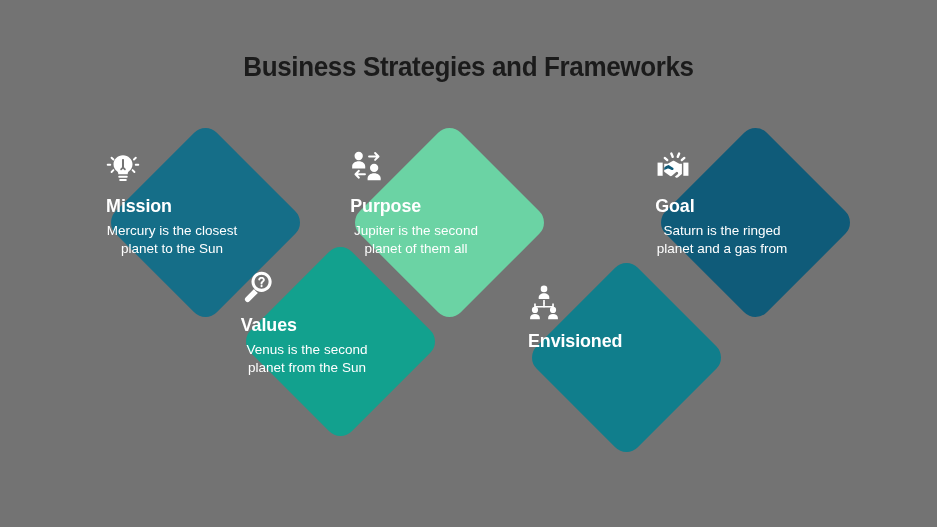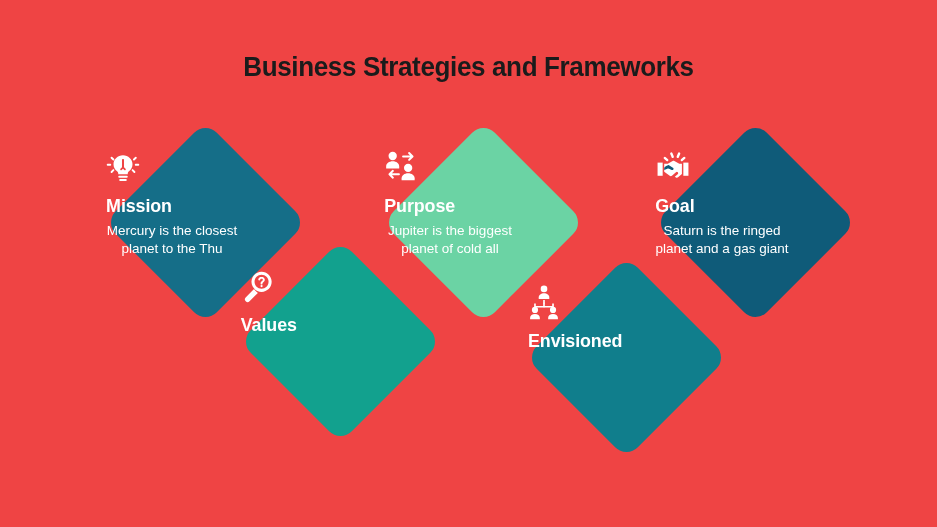--- a/index.html
+++ b/index.html
@@ -12,21 +12,21 @@
     background: #ffffff;
     font-family: "Liberation Sans", sans-serif;
     overflow: hidden;
     position: relative;
   }
 
   #slide {
     position: relative;
     width: 937px;
     height: 527px;
-    background: #ef4444;
+    background: #737373;
   }
 
   
   #slide-title {
     position: absolute;
     left: 0;
     top: 51px;
     width: 937px;
     text-align: center;
     font-family: "Liberation Sans", sans-serif;
@@ -97,21 +97,21 @@
     font-weight: normal;
     font-size: 13.5px;
     line-height: 18px;
     color: #ffffff;
     width: 136px;
   }
 
   
   .pos-mission     { left: 104px;  top: 121px; }
   .pos-values      { left: 239px;  top: 240px; }
-  .pos-purpose     { left: 382px;  top: 121px; }
+  .pos-purpose     { left: 348px;  top: 121px; }
   .pos-envisioned  { left: 525px;  top: 256px; }
   .pos-goal        { left: 654px;  top: 121px; }
 
   
   .layer-top { z-index: 2; }
   .layer-bottom { z-index: 3; }
 </style>
 </head>
 <body style="background: rgb(255, 255, 255);">
 
@@ -124,54 +124,55 @@
     <div class="diamond-content">
       <span class="diamond-icon">
         <svg viewBox="0 0 64 64" aria-hidden="true">
           <path d="M32 12c-8.8 0-16 6.8-16 15.2 0 5 2.4 9.2 6 12 1.3 1 2 2.3 2 3.6v1.2h16v-1.2c0-1.3.7-2.6 2-3.6 3.6-2.8 6-7 6-12C48 18.8 40.8 12 32 12zm0 6.5c.9 0 1.7.8 1.7 1.7v12.4l2.6 2.4c.6.6.6 1.5 0 2.1-.6.6-1.5.6-2.1 0l-2.2-2-2.2 2c-.6.6-1.5.6-2.1 0-.6-.6-.6-1.5 0-2.1l2.6-2.4V20.2c0-.9.8-1.7 1.7-1.7z"></path>
           <rect x="24" y="46.6" width="16" height="3.6" rx="1.8"></rect>
           <rect x="25.6" y="52" width="12.8" height="3.4" rx="1.7"></rect>
           <path d="M10.6 26.6h-4.4a1.6 1.6 0 1 0 0 3.2h4.4a1.6 1.6 0 1 0 0-3.2zM57.8 26.6h-4.4a1.6 1.6 0 1 0 0 3.2h4.4a1.6 1.6 0 1 0 0-3.2zM13.9 15.2a1.6 1.6 0 0 0-2.3 2.3l3.1 3.1a1.6 1.6 0 1 0 2.3-2.3zM52.4 15.2l-3.1 3.1a1.6 1.6 0 1 0 2.3 2.3l3.1-3.1a1.6 1.6 0 0 0-2.3-2.3zM14.7 36.1l-3.1 3.1a1.6 1.6 0 1 0 2.3 2.3l3.1-3.1a1.6 1.6 0 1 0-2.3-2.3zM49.3 36.1a1.6 1.6 0 0 0-2.3 2.3l3.1 3.1a1.6 1.6 0 1 0 2.3-2.3z"></path>
         </svg>
       </span>
       <div class="diamond-title">Mission</div>
-      <div class="diamond-body">Mercury is the closest planet to the Thu</div>
+      <div class="diamond-body">Mercury is the closest planet to the Sun</div>
     </div>
   </div>
 
   <div class="diamond-card pos-values layer-bottom">
     <div class="diamond-shape" style="background: rgb(18, 161, 142);"></div>
     <div class="diamond-content">
       <span class="diamond-icon">
         <svg viewBox="0 0 64 64" aria-hidden="true">
           <path d="M38 8c-9.4 0-17 7.6-17 17s7.6 17 17 17 17-7.6 17-17S47.4 8 38 8zm0 5.2c6.5 0 11.8 5.3 11.8 11.8S44.5 36.8 38 36.8 26.2 31.5 26.2 25 31.5 13.2 38 13.2z"></path>
           <path d="M38 16.4c-2.8 0-5 1.8-5.5 4.3-.2.9.4 1.7 1.3 1.9.9.2 1.7-.4 1.9-1.3.2-1 1.1-1.7 2.3-1.7 1.3 0 2.3.9 2.3 2 0 .8-.4 1.3-1.5 2-1.5 1-2.4 2-2.4 3.8v.6c0 .9.7 1.6 1.6 1.6s1.6-.7 1.6-1.6v-.6c0-.6.2-.9 1-1.4 1.7-1.1 2.9-2.4 2.9-4.4 0-2.9-2.4-5.2-5.5-5.2z"></path>
           <circle cx="38" cy="32.2" r="1.9"></circle>
           <path d="M25.3 37.2 11.2 51.3a4.6 4.6 0 0 0 6.5 6.5l14.1-14.1a21 21 0 0 1-6.5-6.5z"></path>
         </svg>
       </span>
       <div class="diamond-title">Values</div>
+      <div class="diamond-body">Venus is the second planet from the Sun</div>
     </div>
   </div>
 
   <div class="diamond-card pos-purpose layer-top">
     <div class="diamond-shape" style="background: rgb(107, 211, 164);"></div>
     <div class="diamond-content">
       <span class="diamond-icon">
         <svg viewBox="0 0 64 64" aria-hidden="true">
           <circle cx="18" cy="13.5" r="7"></circle>
           <path d="M18 22.5c-6.2 0-11 3.8-11 8.6v3.3h22v-3.3c0-4.8-4.8-8.6-11-8.6z"></path>
           <circle cx="44" cy="33.5" r="7"></circle>
           <path d="M44 42.5c-6.2 0-11 3.8-11 8.6v3.3h22v-3.3c0-4.8-4.8-8.6-11-8.6z"></path>
           <path d="M35.5 12.5h11.8l-2.9-2.9a1.7 1.7 0 0 1 2.4-2.4l5.8 5.8a1.7 1.7 0 0 1 0 2.4l-5.8 5.8a1.7 1.7 0 0 1-2.4-2.4l2.9-2.9H35.5a1.7 1.7 0 0 1 0-3.4z"></path>
           <path d="M28.5 42.5H16.7l2.9-2.9a1.7 1.7 0 0 0-2.4-2.4l-5.8 5.8a1.7 1.7 0 0 0 0 2.4l5.8 5.8a1.7 1.7 0 0 0 2.4-2.4l-2.9-2.9h11.8a1.7 1.7 0 0 0 0-3.4z"></path>
         </svg>
       </span>
       <div class="diamond-title">Purpose</div>
-      <div class="diamond-body">Jupiter is the biggest planet of cold all</div>
+      <div class="diamond-body">Jupiter is the second planet of them all</div>
     </div>
   </div>
 
   <div class="diamond-card pos-envisioned layer-bottom">
     <div class="diamond-shape" style="background: rgb(16, 126, 140);"></div>
     <div class="diamond-content">
       <span class="diamond-icon">
         <svg viewBox="0 0 64 64" aria-hidden="true">
           <circle cx="32" cy="10" r="5.6"></circle>
           <path d="M32 17.4c-5 0-8.9 3-8.9 6.9v2.6h17.8v-2.6c0-3.9-3.9-6.9-8.9-6.9z"></path>
@@ -193,17 +194,17 @@
       <span class="diamond-icon">
         <svg viewBox="0 0 64 64" aria-hidden="true">
           <path d="M31 8.4a2 2 0 0 0-3.7 1.5l2.3 5.6a2 2 0 1 0 3.7-1.5zM44.2 9.9a2 2 0 0 0-3.7-1.5l-2.3 5.6a2 2 0 1 0 3.7 1.5zM52.6 15.5a2 2 0 0 0-2.8-.2l-4.4 3.8a2 2 0 0 0 2.6 3l4.4-3.8a2 2 0 0 0 .2-2.8zM19.3 15.3a2 2 0 0 0-2.6 3l4.4 3.8a2 2 0 0 0 2.6-3z"></path>
           <path d="M6 24.6h8.6v22.2H6z"></path>
           <path d="M58 24.6h-8.6v22.2H58z"></path>
           <path d="M17.2 26.6h6l8.2-4.6c.9-.5 2-.5 2.9 0l8.3 4.6h4.4v17.2l-6.5 5.6c-1 .9-2.5 1-3.6.2l-1.9-1.3 4.9-4.2a2.2 2.2 0 0 0-2.9-3.4l-6.8 5.9a3 3 0 0 1-3.7.1l-9.3-6.8z"></path>
           <path d="M24.6 28.8c-3.1 1-5.3 2.5-7.4 4.4v3.8l5.3-2.2c1.4-.6 2.5-.2 3.9.5l3.4 1.7c1 .5 2.2.2 2.8-.7.7-1.1.3-2.5-.8-3.1z" fill="#0F5B79"></path>
         </svg>
       </span>
       <div class="diamond-title">Goal</div>
-      <div class="diamond-body">Saturn is the ringed planet and a gas giant</div>
+      <div class="diamond-body">Saturn is the ringed planet and a gas from</div>
     </div>
   </div>
 
 </div>
 
 </body></html>

